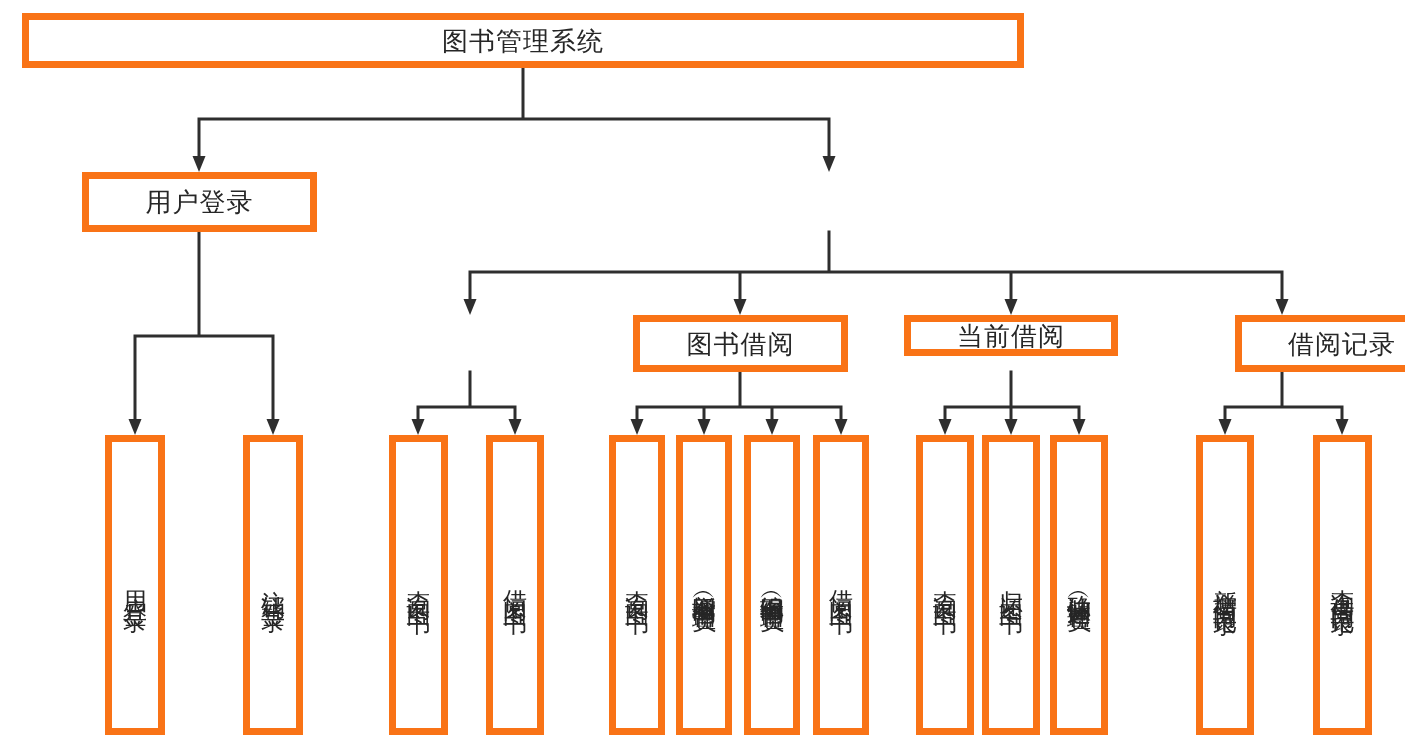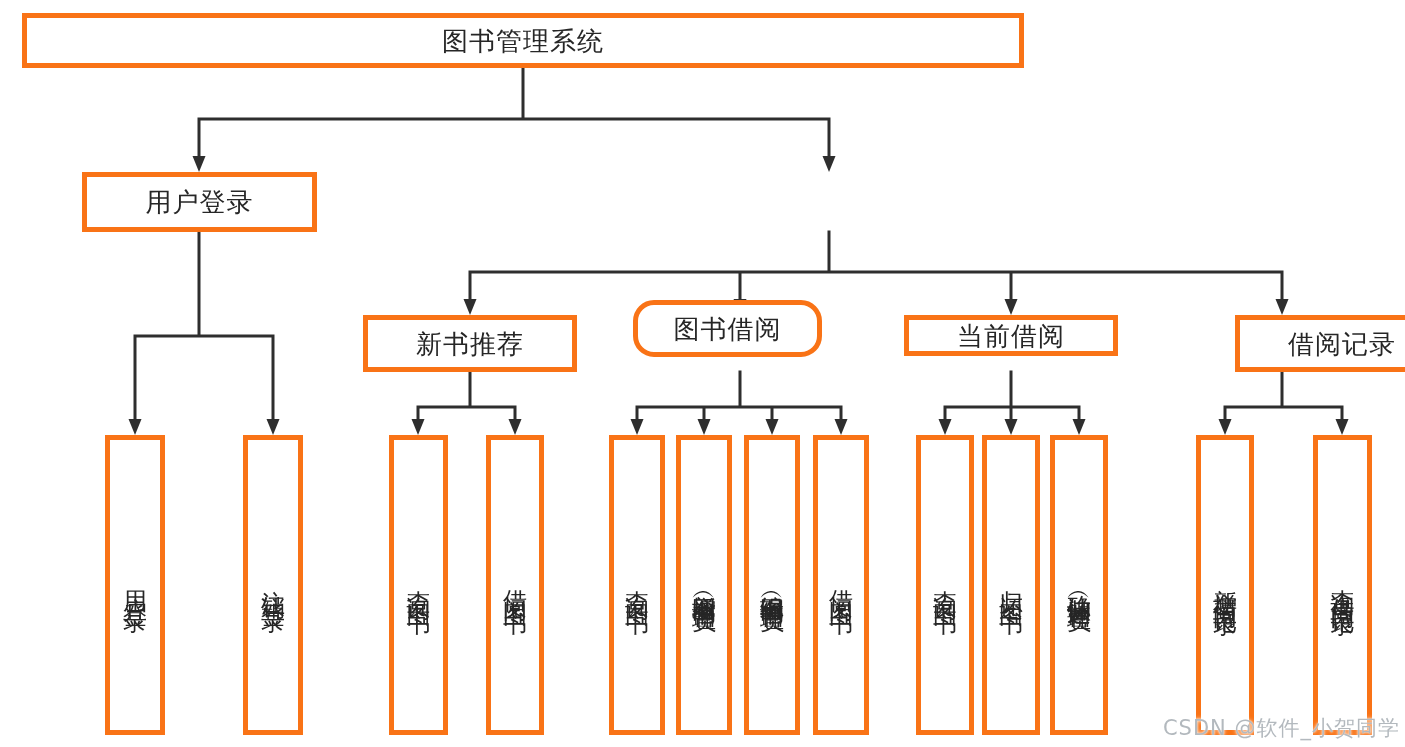--- a/index.html
+++ b/index.html
@@ -14,21 +14,21 @@
   }
   #connectors {
     position: absolute;
     left: 0; top: 0;
     width: 1405px; height: 747px;
     z-index: 1;
   }
   .node {
     position: absolute;
     box-sizing: border-box;
-    border: 5px solid #f97316;
+    border: 7px solid #f97316;
     background: #ffffff;
     display: flex;
     align-items: center;
     justify-content: center;
     font-size: 26px;
     letter-spacing: 1px;
     z-index: 2;
     line-height: 1;
     white-space: nowrap;
   }
@@ -86,22 +86,21 @@
       <polygon points="1072.5,419 1085.5,419 1079,435"></polygon>
       <polygon points="1218.5,419 1231.5,419 1225,435"></polygon>
       <polygon points="1335.5,419 1348.5,419 1342,435"></polygon>
     </g>
   </svg>
 
   <div class="node" style="left:22px; top:13px; width:1002px; height:55px;">图书管理系统</div>
 
   <div class="node" style="left:82px; top:172px; width:235px; height:60px;">用户登录</div>
 
-  <div class="node" style="left:363px; top:315px; width:214px; height:57px;">新书推荐</div>
-  <div class="node" style="left:633px; top:300px; width:189px; height:57px;border-radius:21px;">图书借阅</div>
+  <div class="node" style="left:633px; top:315px; width:215px; height:57px;">图书借阅</div>
   <div class="node" style="left:904px; top:315px; width:214px; height:41px;">当前借阅</div>
   <div class="node" style="left:1235px; top:315px; width:214px; height:57px;">借阅记录</div>
 
   <div class="node vnode" style="left:105px; top:435px; width:60px; height:300px;">用户登录</div>
   <div class="node vnode" style="left:243px; top:435px; width:60px; height:300px;">注销登录</div>
 
   <div class="node vnode" style="left:389px; top:435px; width:59px; height:300px;">查询图书</div>
   <div class="node vnode" style="left:486px; top:435px; width:58px; height:300px;">借阅图书</div>
 
   <div class="node vnode" style="left:609px; top:435px; width:56px; height:300px;">查询图书</div>
@@ -109,14 +108,13 @@
   <div class="node vnode" style="left:744px; top:435px; width:56px; height:300px; letter-spacing:2px;">编辑图书（管理员）</div>
   <div class="node vnode" style="left:813px; top:435px; width:56px; height:300px;">借阅图书</div>
 
   <div class="node vnode" style="left:916px; top:435px; width:58px; height:300px;">查询图书</div>
   <div class="node vnode" style="left:982px; top:435px; width:58px; height:300px;">归还图书</div>
   <div class="node vnode" style="left:1050px; top:435px; width:58px; height:300px; letter-spacing:2px;">确认归还（管理员）</div>
 
   <div class="node vnode" style="left:1196px; top:435px; width:58px; height:300px; letter-spacing:5px;">新增借阅记录</div>
   <div class="node vnode" style="left:1313px; top:435px; width:59px; height:300px; letter-spacing:5px;">查询借阅记录</div>
 
-  <div class="watermark">CSDN @软件_小贺同学</div>
 </div>
 
 </body></html>

